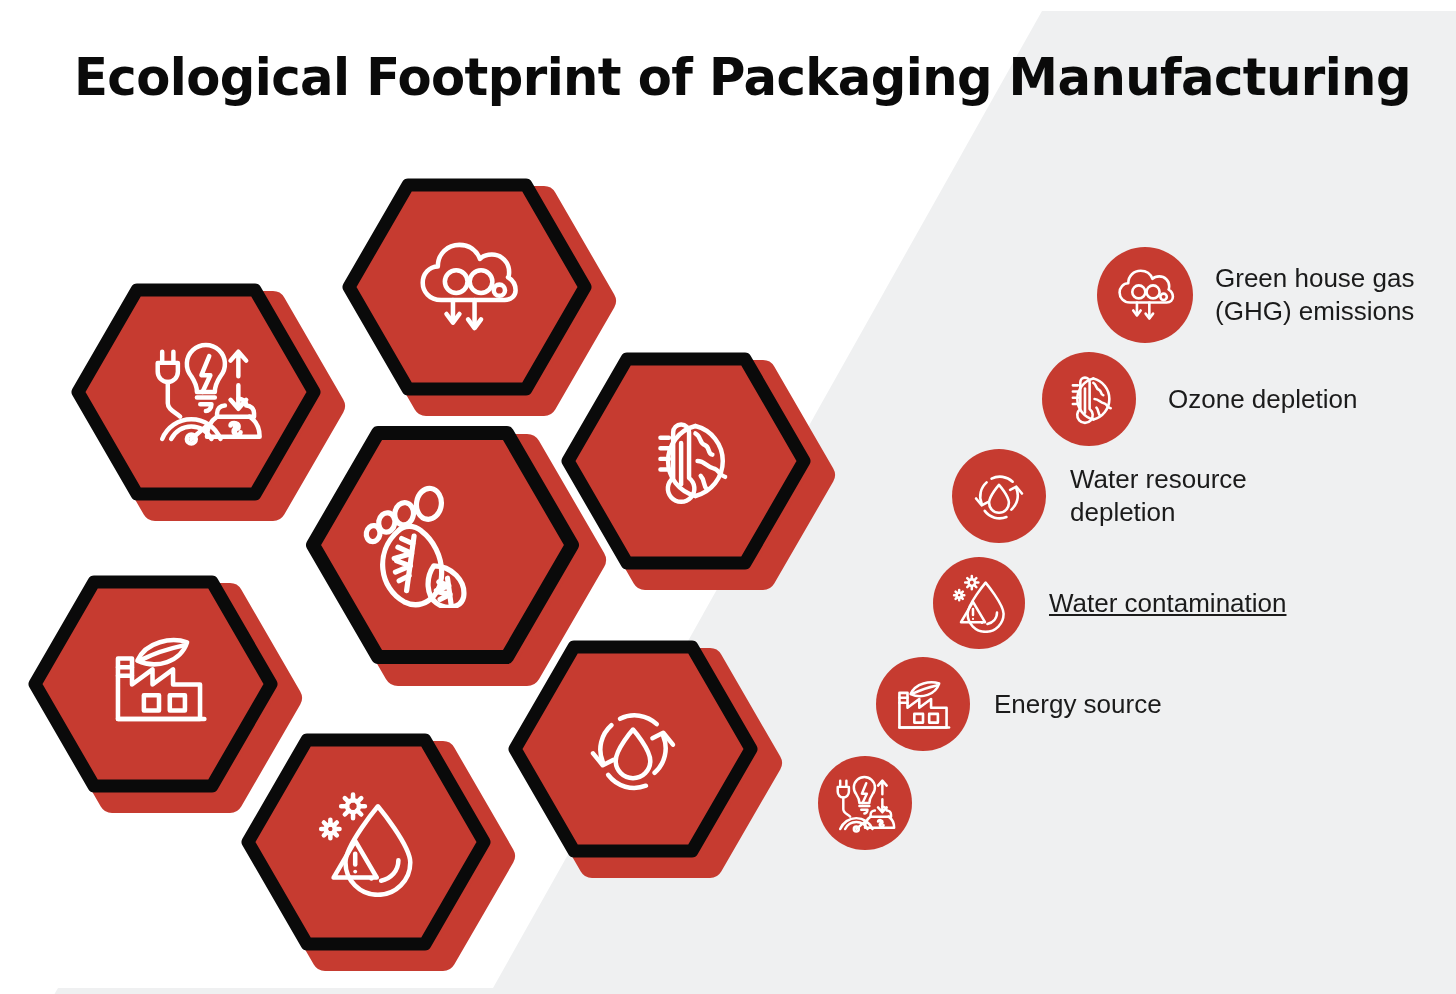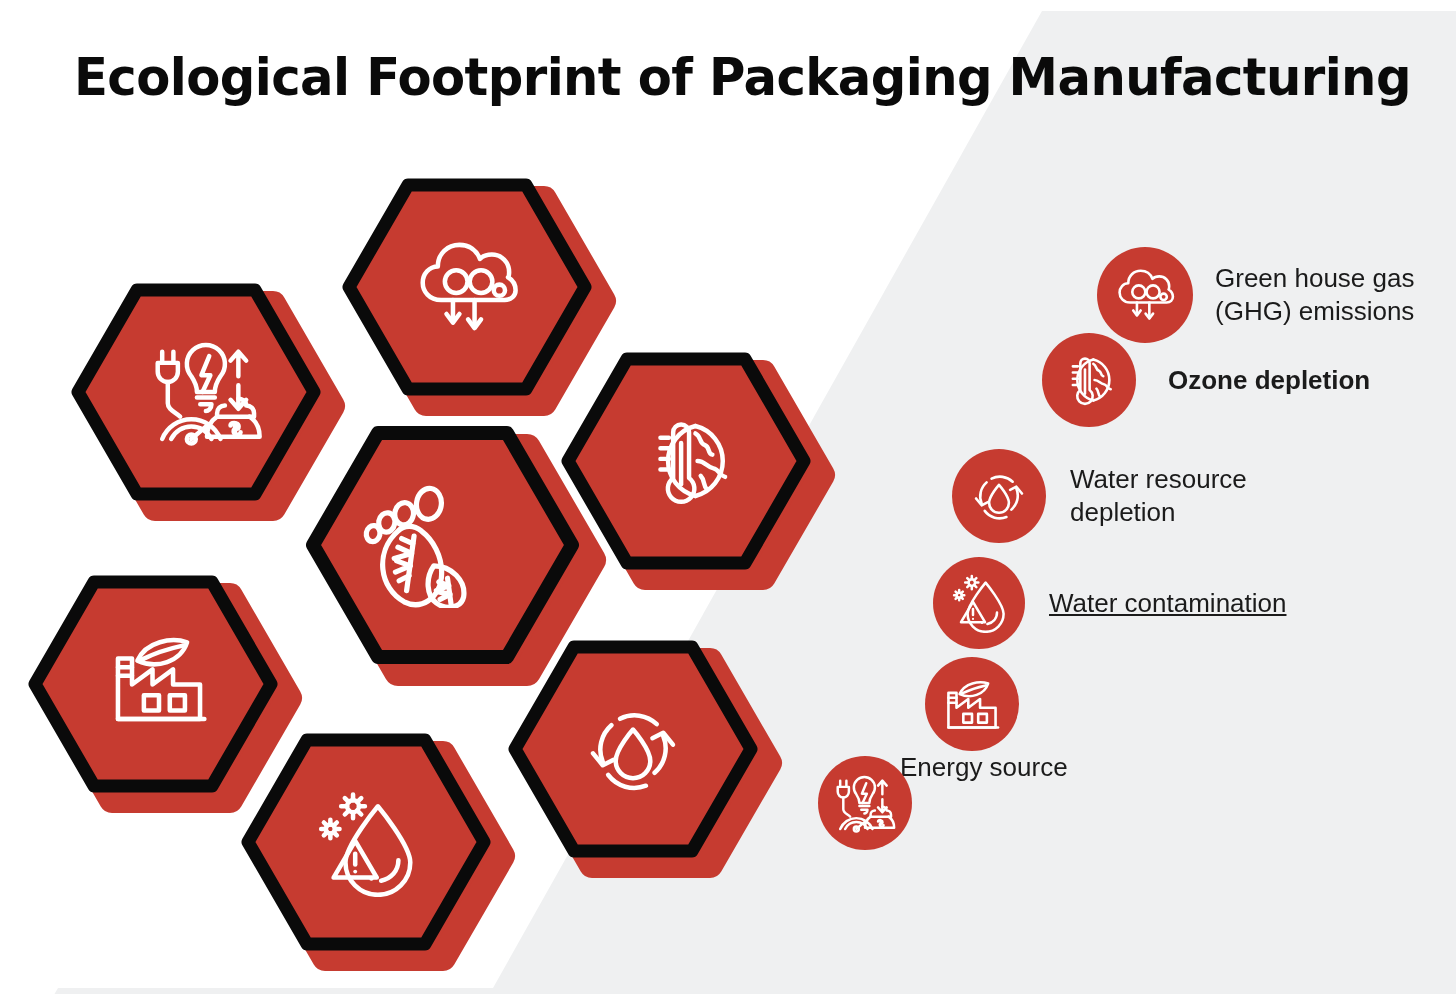--- a/index.html
+++ b/index.html
@@ -224,21 +224,21 @@
     <div class="legend-item" style="left:1097px; top:236px;">
       <div class="legend-circle" style="width:96px;height:96px;">
         <svg width="62" height="62" viewBox="0 0 100 100">
             <use href="#ic-co2" x="0" y="0" width="100" height="100"></use>
           </svg>
       </div>
       <div class="legend-label">Green house gas
 (GHG) emissions</div>
     </div>
 
-    <div class="legend-item" style="left:1042px; top:322px;font-weight:bold;">
+    <div class="legend-item" style="left:1042px; top:341px;">
       <div class="legend-circle" style="width:94px;height:94px;">
         <svg width="62" height="62" viewBox="0 0 100 100">
             <use href="#ic-thermo-globe" x="0" y="0" width="100" height="100"></use>
           </svg>
       </div>
       <div class="legend-label" style="margin-left:32px;">Ozone depletion</div>
     </div>
 
     <div class="legend-item" style="left:952px; top:438px;">
       <div class="legend-circle" style="width:94px;height:94px;">
@@ -252,21 +252,21 @@
 
     <div class="legend-item" style="left:933px; top:546px;">
       <div class="legend-circle" style="width:92px;height:92px;">
         <svg width="60" height="60" viewBox="0 0 100 100">
             <use href="#ic-contam-drop" x="0" y="0" width="100" height="100"></use>
           </svg>
       </div>
       <div class="legend-label" style="margin-left:24px;text-decoration:underline;">Water contamination</div>
     </div>
 
-    <div class="legend-item" style="left:876px; top:646px;flex-direction:column;">
+    <div class="legend-item" style="left:876px; top:646px;">
       <div class="legend-circle" style="width:94px;height:94px;">
         <svg width="62" height="62" viewBox="0 0 100 100">
             <use href="#ic-factory-leaf" x="0" y="0" width="100" height="100"></use>
           </svg>
       </div>
       <div class="legend-label" style="margin-left:24px;">Energy source</div>
     </div>
 
     <div class="legend-item" style="left:818px; top:745px;">
       <div class="legend-circle" style="width:94px;height:94px;">

